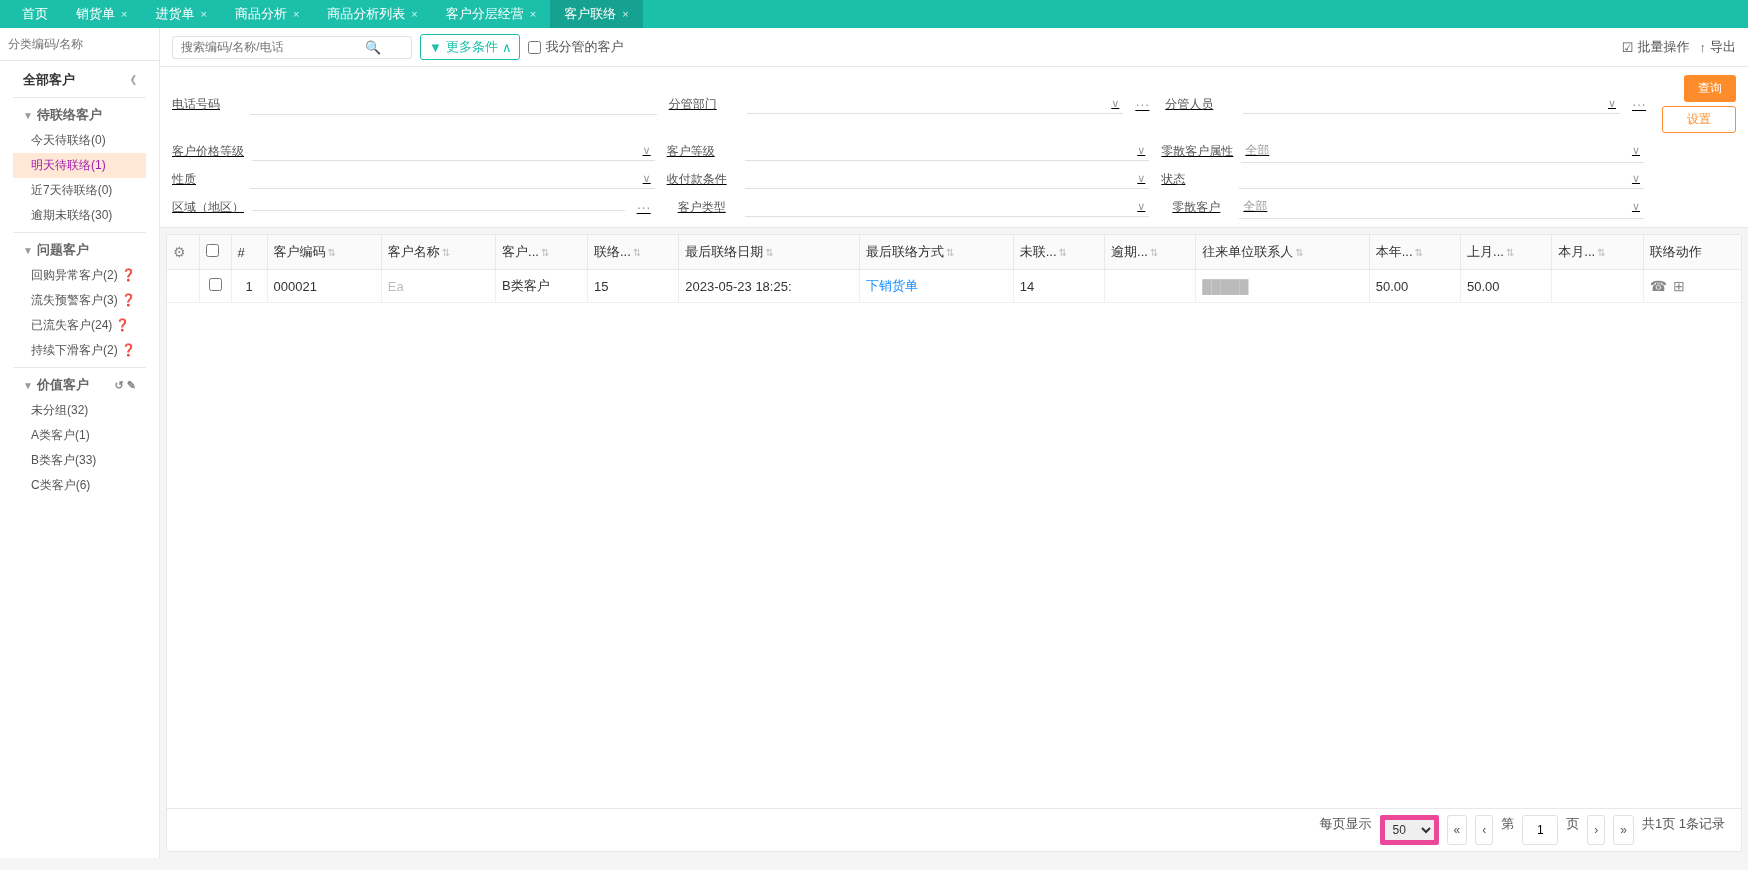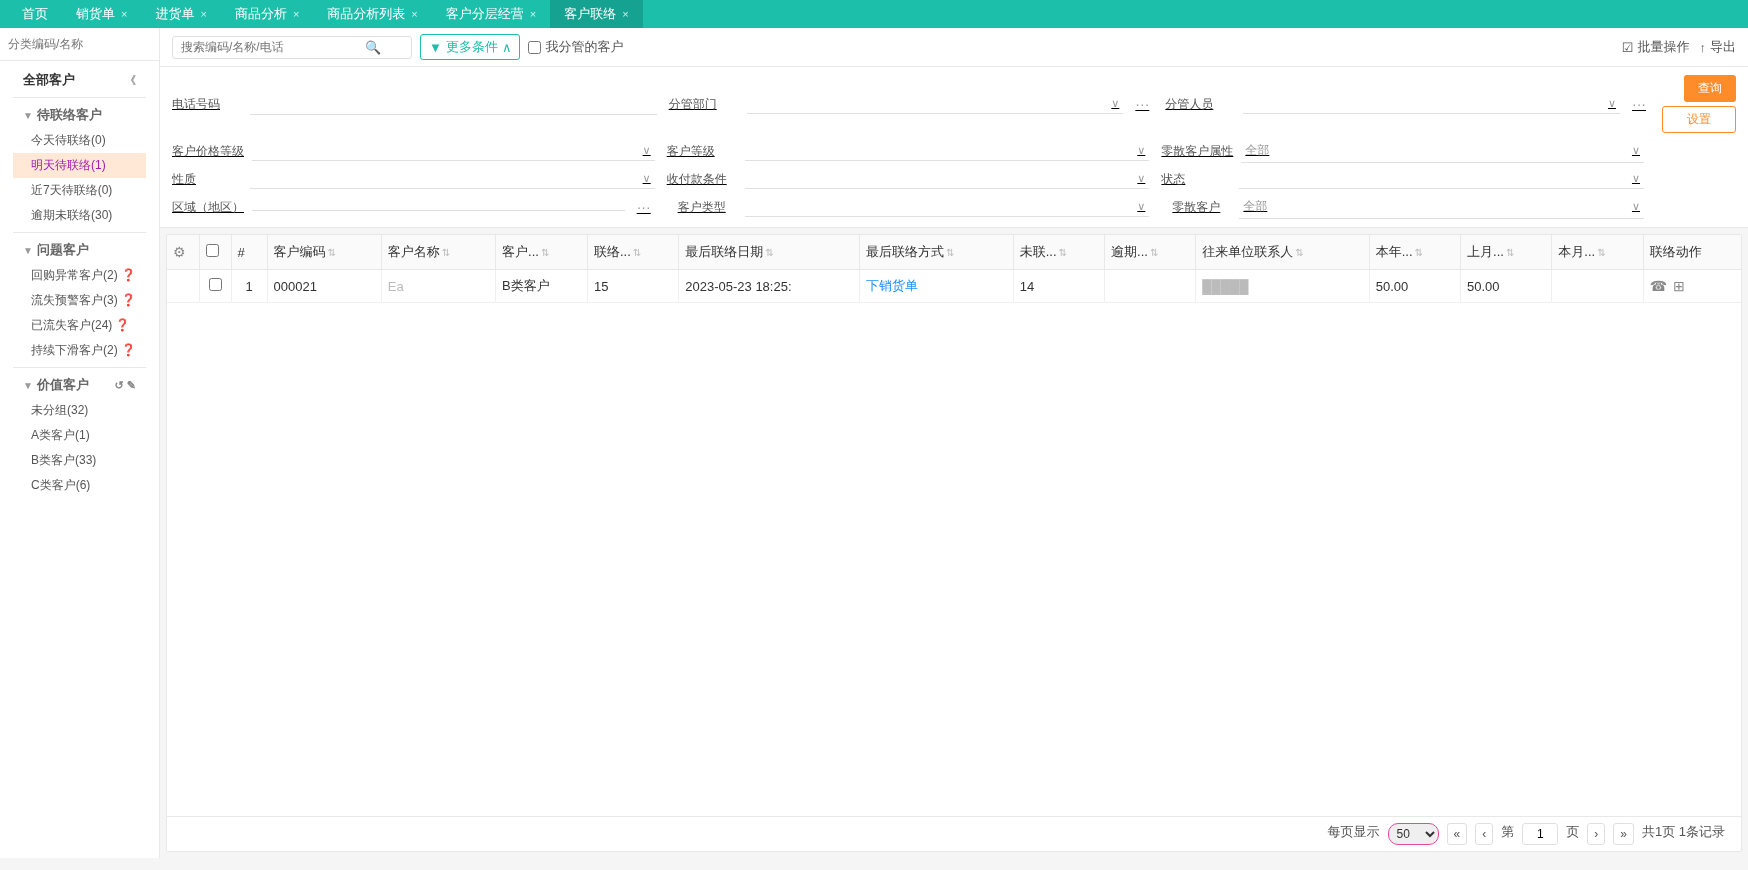--- a/index.html
+++ b/index.html
@@ -286,22 +286,22 @@
       background: #fff;
       border-top: 1px solid #e8e8e8;
       padding: 6px 16px;
       display: flex;
       justify-content: flex-end;
       gap: 8px;
       font-size: 12px;
       color: #555;
     }
     .page-size-select {
-      border: 1px solid #ec4899;
-      border-radius: 10px;
+      border: 5px solid #ec4899;
+      border-radius: 2px;
       padding: 2px 4px;
       font-size: 12px;
       color: #333;
       cursor: pointer;
     }
     .page-btn {
       border: 1px solid #e0e0e0;
       background: #fff;
       border-radius: 3px;
       padding: 2px 6px;

